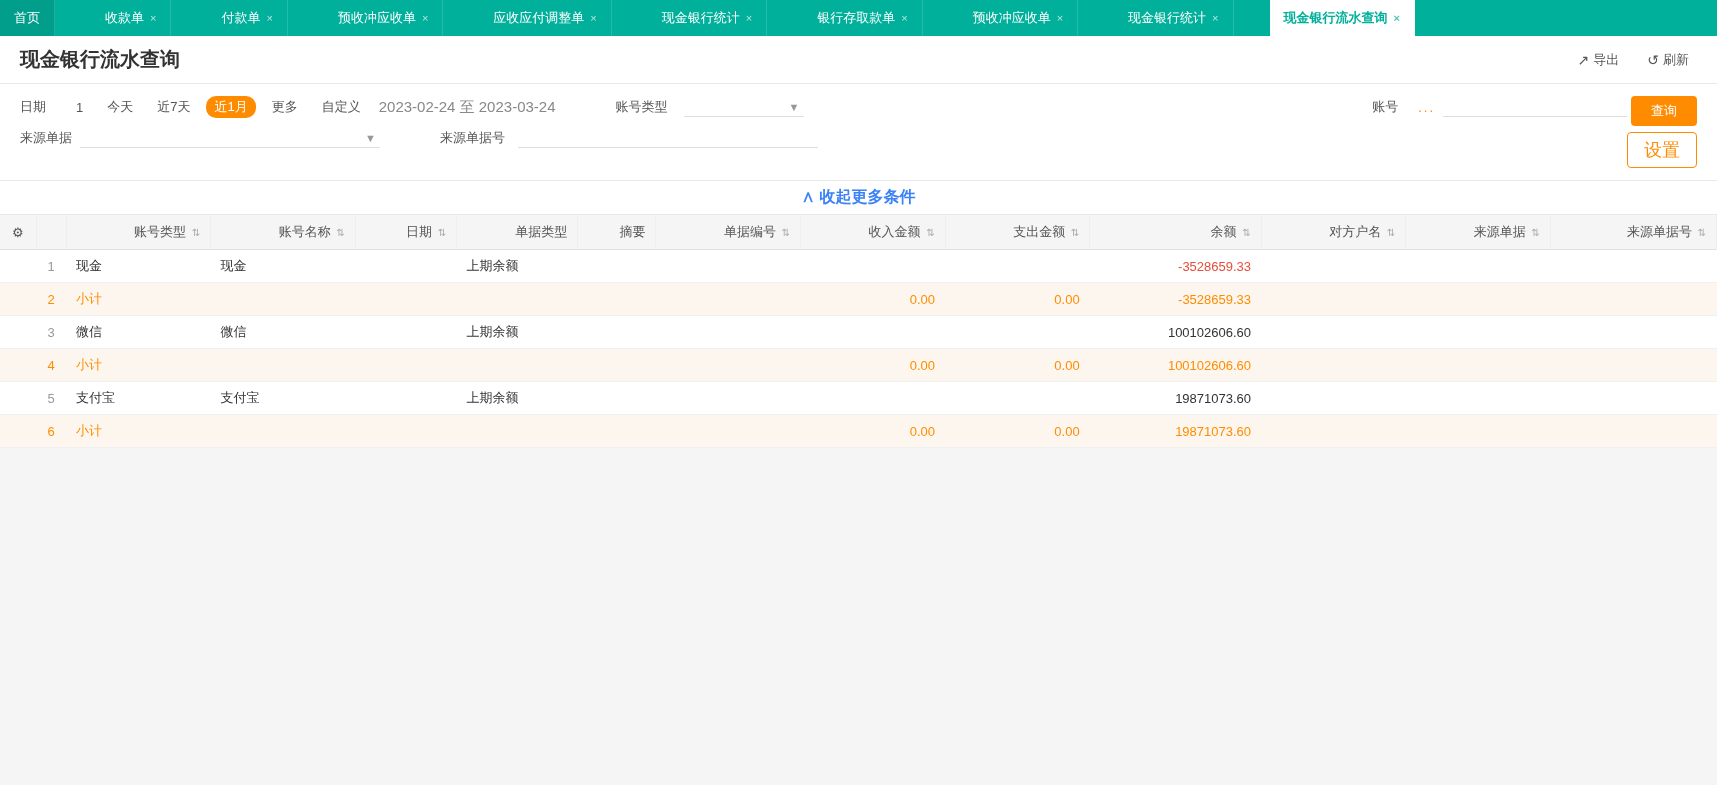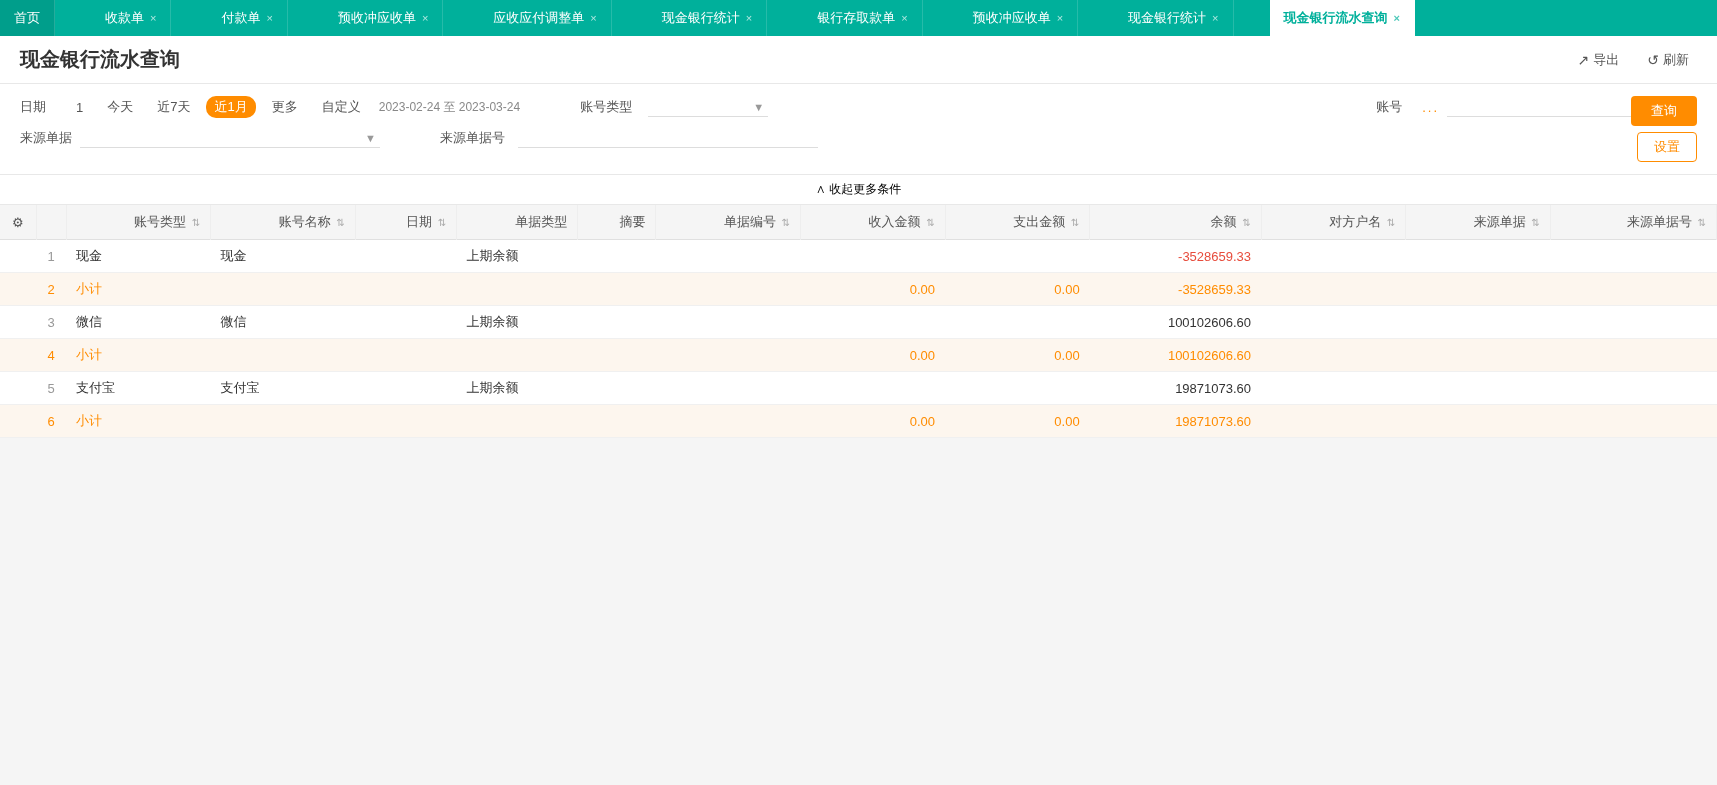--- a/index.html
+++ b/index.html
@@ -98,21 +98,21 @@
       cursor: pointer;
       font-size: 13px;
       color: #555;
     }
     .date-btn.active {
       background: #ff8c00;
       color: #fff;
       border-radius: 10px;
     }
     .date-range {
-      font-size: 12px;
+      font-size: 15px;
       color: #888;
       margin-left: 4px;
     }
     .filter-select {
       border: none;
       border-bottom: 1px solid #ddd;
       padding: 2px 24px 2px 4px;
       font-size: 13px;
       color: #333;
       background: transparent;
@@ -159,38 +159,39 @@
       cursor: pointer;
       font-size: 13px;
     }
     .settings-btn {
       background: #fff;
       color: #ff8c00;
       border: 1px solid #ff8c00;
       padding: 5px 16px;
       border-radius: 4px;
       cursor: pointer;
-      font-size: 13px;
+      font-size: 18px;
       margin-top: 6px;
     }
     .btn-group {
       display: flex;
       flex-direction: column;
       align-items: flex-end;
     }
 
     
     .collapse-bar {
       text-align: center;
       padding: 6px 0;
-      color: #000000;
-      cursor: pointer;
-      font-size: 12px;
+      color: #3b82f6;
+      cursor: pointer;
+      font-size: 16px;
       background: #fff;
       border-bottom: 1px solid #e8e8e8;
+      font-weight: bold;
     }
 
     
     .table-container {
       background: #fff;
       margin: 0;
     }
     table {
       width: 100%;
       border-collapse: collapse;

